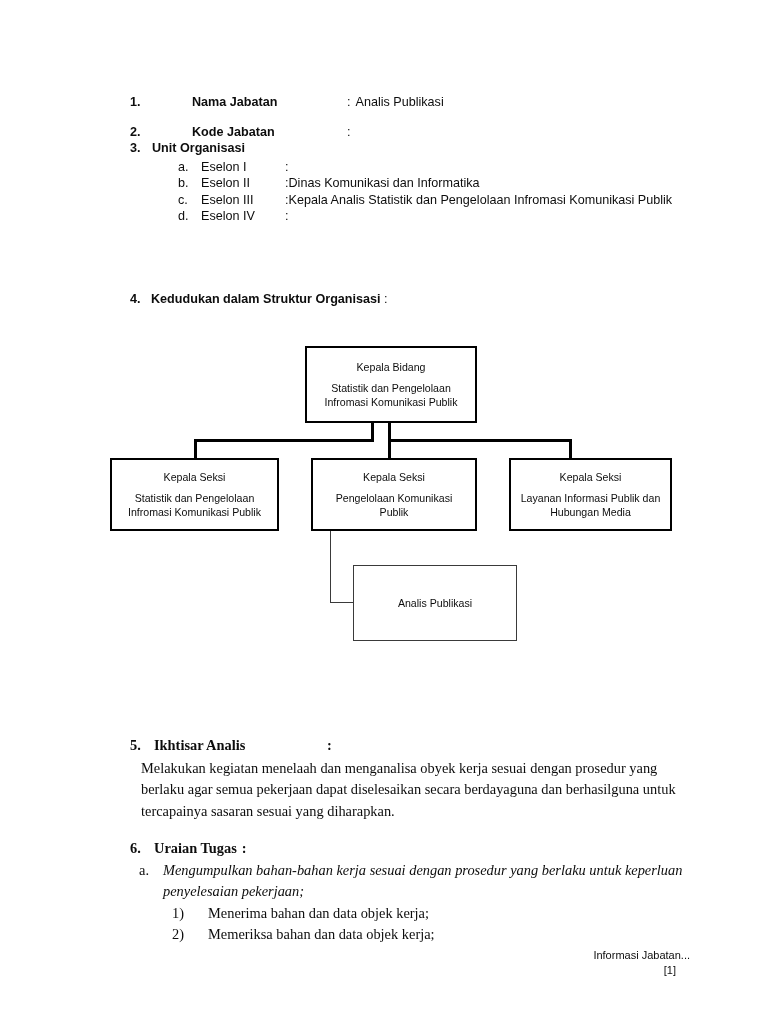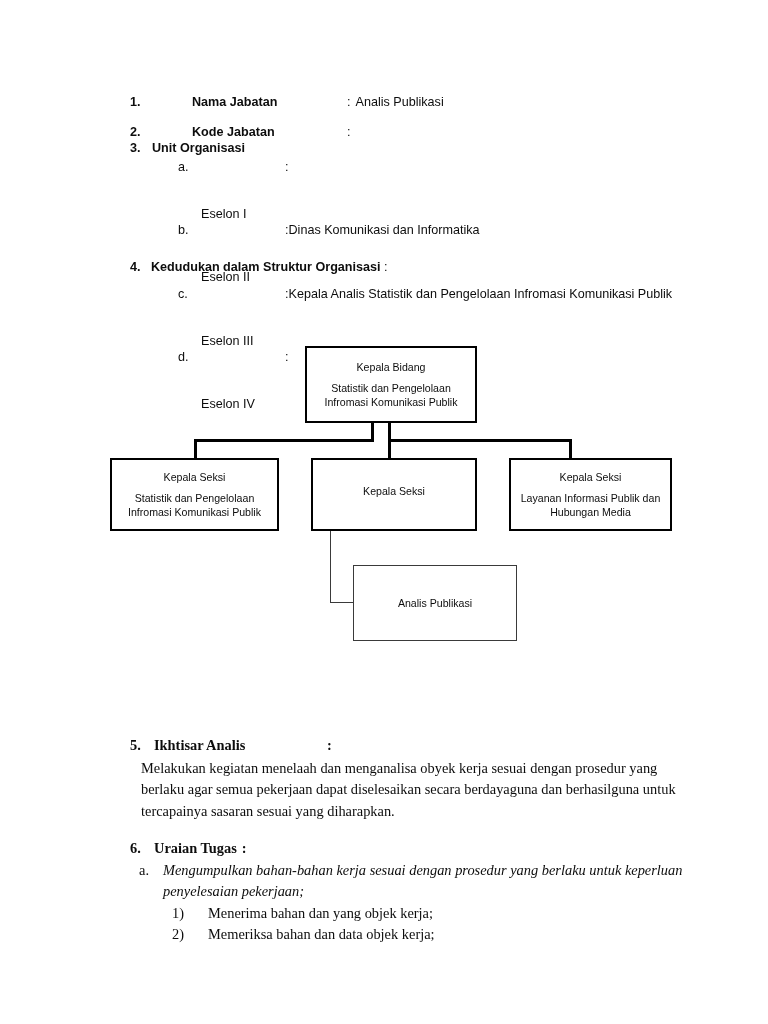--- a/index.html
+++ b/index.html
@@ -65,35 +65,34 @@
     width: 48px;
     flex: 0 0 48px;
   }
   .sub-num {
     width: 23px;
     flex: 0 0 23px;
   }
   .sub-name {
     width: 84px;
     flex: 0 0 84px;
-    margin-top: 47px;
   }
   .sub-val {
     flex: 1 1 auto;
     max-width: 410px;
   }
   .sub-val.justify {
     text-align: justify;
     text-align-last: left;
   }
 
   .hdr4 {
     position: absolute;
     left: 130px;
-    top: 260px;
+    top: 292px;
     font-family: "Liberation Sans", sans-serif;
     font-size: 12.6px;
     font-weight: bold;
     color: #0d0d0d;
   }
   .hdr4 .thin { font-weight: normal; }
 
   
   .chart {
     position: absolute;
@@ -299,20 +298,21 @@
 
     <div class="line" style="left:569px; top:439px; width:3px; height:20px;"></div>
 
     <div class="node" style="left:110px; top:458px; width:169px; height:73px;">
       <span class="t1">Kepala Seksi</span>
       <span class="t2" style="width:155px">Statistik dan Pengelolaan Infromasi Komunikasi Publik</span>
     </div>
 
     <div class="node" style="left:311px; top:458px; width:166px; height:73px;">
       <span class="t1">Kepala Seksi</span>
+      <span class="t2" style="width:140px">Pengelolaan Komunikasi Publik</span>
     </div>
 
     <div class="node" style="left:509px; top:458px; width:163px; height:73px;">
       <span class="t1">Kepala Seksi</span>
       <span class="t2" style="width:150px">Layanan Informasi Publik dan Hubungan Media</span>
     </div>
 
     <div class="line-thin" style="left:330px; top:531px; width:1px; height:71px;"></div>
     <div class="line-thin" style="left:330px; top:602px; width:24px; height:1px;"></div>
 
@@ -339,24 +339,28 @@
       <span class="b-head" style="padding-left:5px">:</span>
     </div>
 
     <div class="b-sub">
       <span class="b-sub-num">a.</span>
       <span class="b-sub-txt">Mengumpulkan bahan-bahan kerja sesuai dengan prosedur yang berlaku untuk keperluan penyelesaian pekerjaan;</span>
     </div>
 
     <div class="b-sub2">
       <span class="b-sub2-num">1)</span>
-      <span>Menerima bahan dan yang objek kerja;</span>
+      <span>Menerima bahan dan data objek kerja;</span>
     </div>
 
     <div class="b-sub2">
       <span class="b-sub2-num">2)</span>
       <span>Memeriksa bahan dan data objek kerja;</span>
     </div>
 
   </div>
 
+  <div class="footer">
+    <span>Informasi Jabatan...</span>
+    <span class="pg">[1]</span>
+  </div>
 
 </div>
 
 </body></html>

